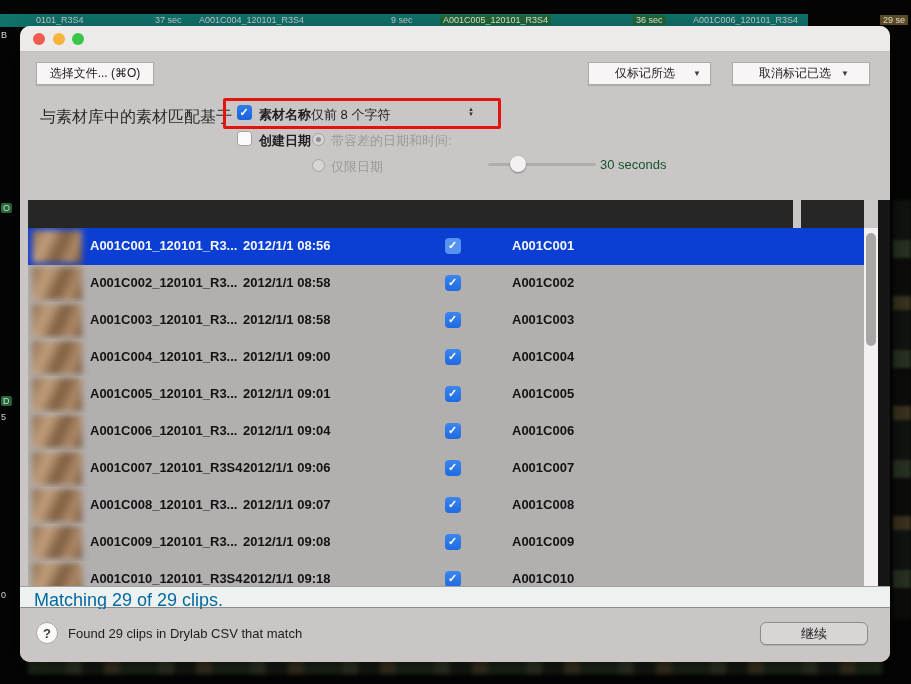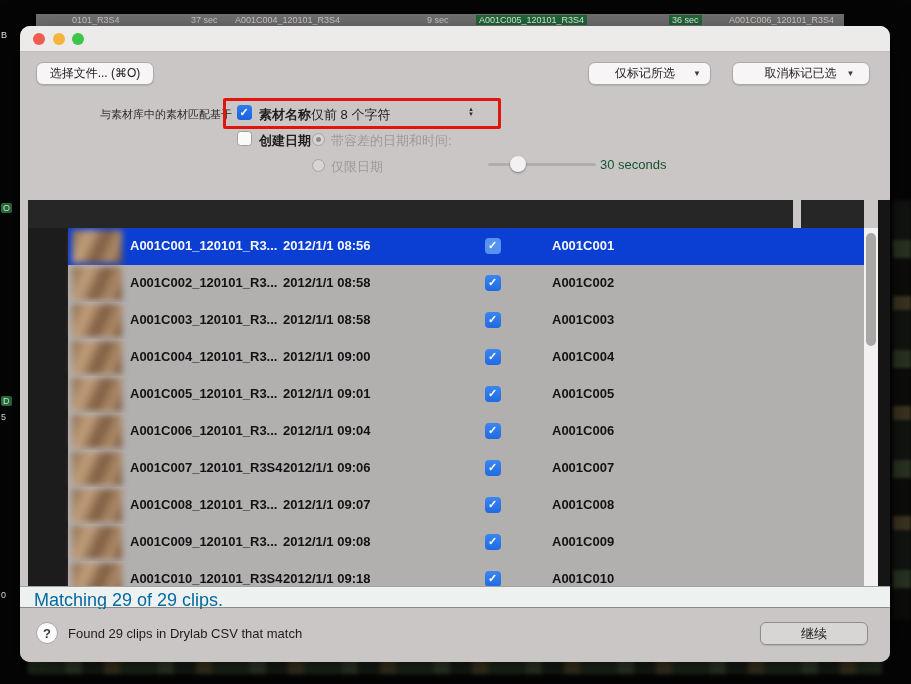--- a/index.html
+++ b/index.html
@@ -1,21 +1,21 @@
 <!DOCTYPE html>
 <html><head>
 <meta charset="utf-8">
 <style>
   * { margin:0; padding:0; box-sizing:border-box; }
   html,body { width:911px; height:684px; background:#000; overflow:hidden;
               font-family:"Liberation Sans", sans-serif; }
   .stage { position:relative; width:911px; height:684px; background:#050505; }
 
   
-  .bg-top { position:absolute; left:0; top:14px; width:808px; height:13px; background:#737373;margin-left:36px; }
+  .bg-top { position:absolute; left:0; top:14px; width:808px; height:13px; background:#0f766e; }
   .bgitem { position:absolute; top:1px; font-size:9px; color:#cfckc9; color:#d2cfcd; white-space:nowrap;
             filter:blur(0.4px); padding:0 3px; }
   .bgitem.green { background:#24693a; color:#e3efe5; }
   .bgitem.brown { background:#5e4c28; color:#e8e2d2; }
   .edge-letter { position:absolute; font-size:9px; color:#e6e3e0; filter:blur(0.4px); z-index:1; }
   .edge-letter.green { background:#2c7a42; padding:0 2px; border-radius:2px; color:#eef6ef; }
   .bg-bottom { position:absolute; left:28px; top:656px; width:854px; height:18px; z-index:1;
     background:repeating-linear-gradient(90deg,#24301f 0 38px,#3a4430 38px 54px,#1c2218 54px 76px,#4a4028 76px 92px);
     filter:blur(2px); }
   .bg-right { position:absolute; left:893px; top:200px; width:18px; height:420px; z-index:1;
@@ -29,31 +29,31 @@
   .titlebar { position:absolute; left:0; top:0; width:870px; height:26px; background:#edeaea;
               border-bottom:1px solid #c2bebe; }
   .title { position:absolute; left:0; right:0; top:5px; text-align:center; font-size:13px;
            font-weight:bold; color:#1d1d1d; }
   .light { position:absolute; top:7px; width:12px; height:12px; border-radius:50%; }
   .light.red{ left:13px; background:#f05c51; } .light.yel{ left:33px; background:#f6b43c; }
   .light.grn{ left:52px; background:#39c649; }
 
   
   .btn { position:absolute; display:flex; align-items:center; justify-content:center;
-         background:#f7f5f5; border:1px solid #adaaaa; border-radius:7px; font-size:12px;
+         background:#f7f5f5; border:1px solid #adaaaa; border-radius:0; font-size:12px;
          color:#1c1c1c; height:23px; box-shadow:0 1px 1px rgba(0,0,0,.12); }
   .btn .dd { margin-left:10px; font-size:8px; color:#3c3c3c; }
   .choose-btn { left:16px; top:36px; width:118px; }
   .filename { position:absolute; left:147px; top:41px; font-size:12.5px; color:#151515; }
   .mark-btn { left:568px; top:36px; width:123px; justify-content:space-between; padding:0 9px 0 26px; }
-  .unmark-btn { left:712px; top:36px; width:138px; justify-content:center; padding:0 9px 0 26px; }
+  .unmark-btn { left:712px; top:36px; width:138px; justify-content:flex-start; padding:0 9px 0 26px; }
 
   
   .match-label { position:absolute; left:14px; top:81px; width:198px; text-align:right;
-                 font-size:11px; color:#2a2a2a; }
+                 font-size:16px; color:#2a2a2a; }
   .redbox { position:absolute; left:203px; top:72px; width:278px; height:31px;
             border:3px solid #e2140e; border-radius:2px; pointer-events:none; z-index:6; }
   .cb { width:15px; height:15px; border-radius:3.5px; position:absolute; }
   .cb.on { background:linear-gradient(#2f7cea,#1b63dd); }
   .cb.on::after { content:"✓"; position:absolute; left:2.5px; top:0.5px; color:#fff;
                   font-size:11px; font-weight:bold; }
   .cb.off { background:#fbfafa; border:1px solid #a19e9e; }
   .opt-label { position:absolute; font-size:13px; color:#1e1e1e; }
   .opt-label.dim { color:#9d9999; }
   .popup-chevrons { position:absolute; display:flex; flex-direction:column; align-items:center; line-height:5px; }
@@ -67,21 +67,21 @@
   .slider .thumb { position:absolute; top:0; left:22px; width:16px; height:16px; border-radius:50%;
                    background:#f3f1f1; box-shadow:0 1px 2px rgba(0,0,0,.4); }
   .tol-value { position:absolute; left:580px; top:131px; font-size:13px; color:#14532d; }
 
   
   .table { position:absolute; left:8px; top:174px; width:862px; height:386px; background:#1d1c1c; }
   .thead { position:absolute; left:0; top:0; width:862px; height:28px; background:#272626; }
   .th { position:absolute; top:7px; font-size:16px; color:#d7d5d5; white-space:nowrap;margin-top:48px; }
   .th-gap { position:absolute; left:765px; top:0; width:8px; height:28px; background:#cac6c6; }
   .th-sb { position:absolute; left:836px; top:0; width:14px; height:28px; background:#cbc7c7; }
-  .rows { position:absolute; left:0; top:28px; width:862px; height:358px; overflow:hidden; background:#1d1c1c;padding-left:40px; }
+  .rows { position:absolute; left:0; top:28px; width:862px; height:358px; overflow:hidden; background:#1d1c1c; }
   .trow { position:relative; width:862px; height:37px; background:#b2afaf; }
   .trow.selected { background:#0b3ed2; }
   .trow .cell { position:absolute; font-size:13px; font-weight:600; color:#131313; top:10px; white-space:nowrap; }
   .trow.selected .cell { color:#f4f6ff; }
   .thumbimg { position:absolute; left:4px; top:2px; width:50px; height:33px; overflow:hidden;
     background:linear-gradient(115deg,#8d6c4e 0%,#c3a07c 30%,#7c5c40 55%,#b08b68 78%,#6e5038 100%);
     filter:blur(3px); }
   .cell.name { left:62px; } .cell.date { left:215px; } .cell.event { left:484px; }
   .rowcb { position:absolute; left:417px; top:10px; width:16px; height:16px; border-radius:4px;
            background:linear-gradient(#3b86ee,#1f6ae2); }

